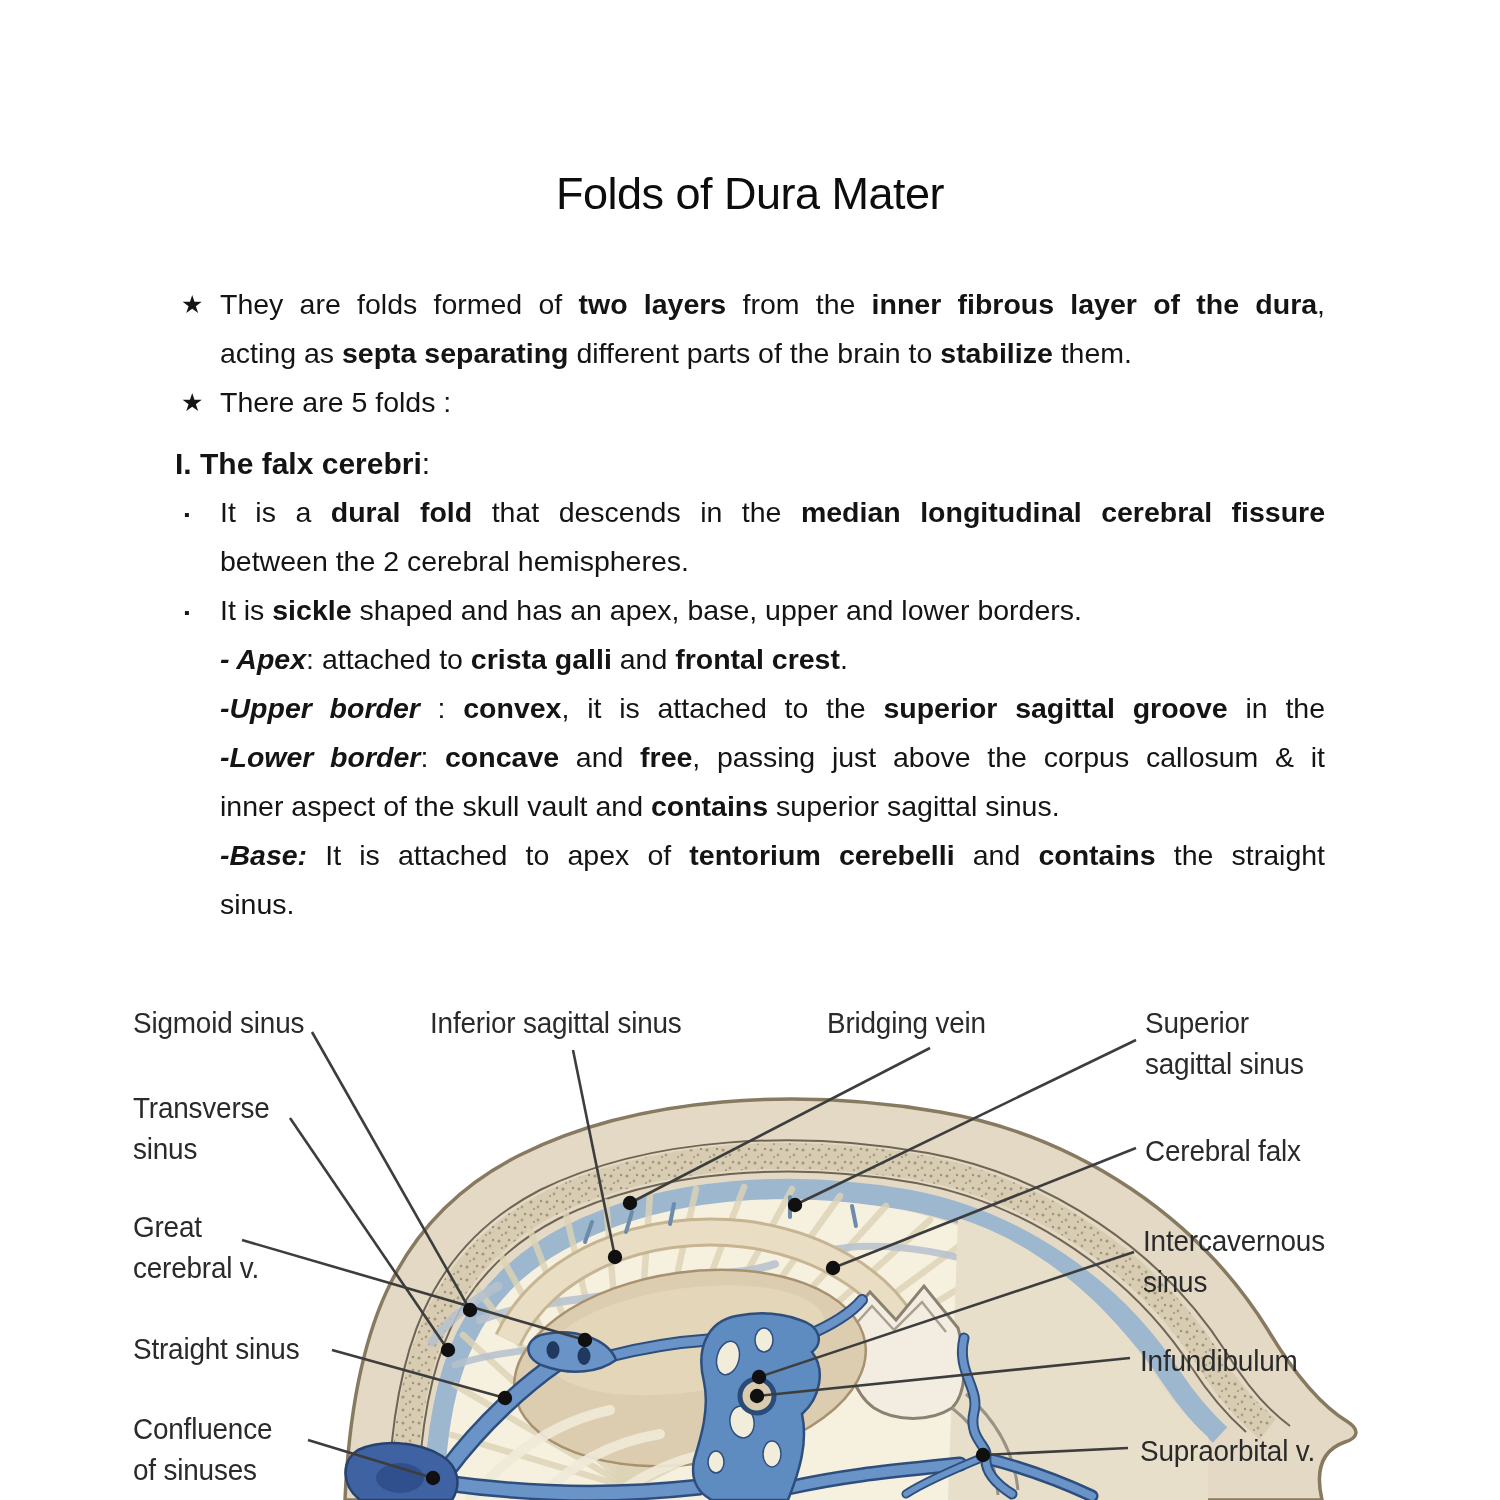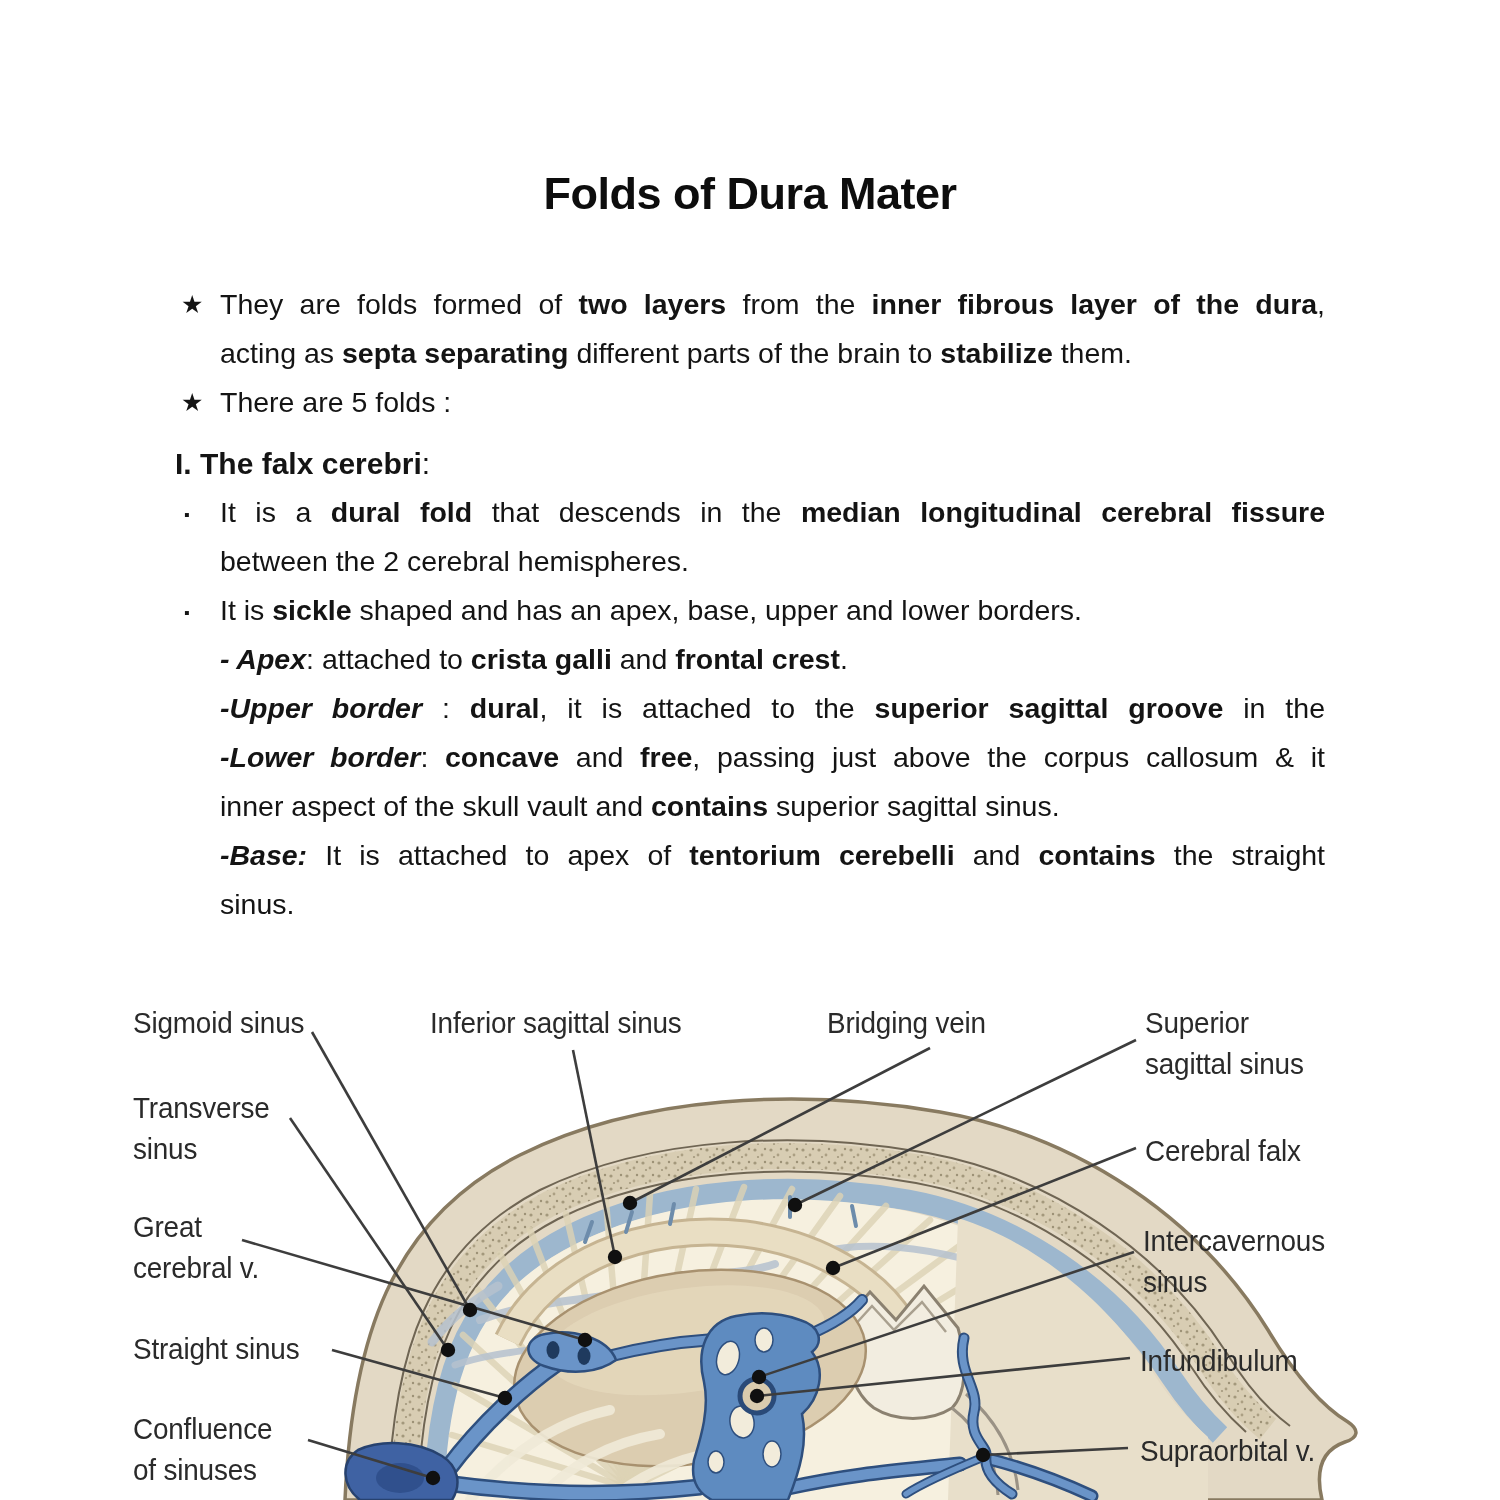--- a/index.html
+++ b/index.html
@@ -1,19 +1,19 @@
 <!DOCTYPE html>
 <html><head>
 <meta charset="utf-8">
 <style>
   html,body{margin:0;padding:0;background:#ffffff;}
   .page{position:relative;width:1500px;height:1500px;background:#fff;overflow:hidden;
         font-family:"Liberation Sans", sans-serif;color:#111;}
   .title{position:absolute;top:168px;left:0;width:100%;text-align:center;margin:0;
-         font-size:45px;font-weight:700;letter-spacing:-0.5px;color:#0d0d0d;}
+         font-size:45px;font-weight:400;letter-spacing:-0.5px;color:#0d0d0d;}
   .content{position:absolute;top:280px;left:175px;width:1150px;}
   .line{position:relative;line-height:49px;min-height:49px;font-size:28.5px;color:#141414;}
   .line .txt{display:block;}
   .line.justify .txt{text-align:justify;text-align-last:justify;}
   .line .b{font-weight:700;}
   .line .i{font-style:italic;}
   .line.heading{font-size:30px;}
   .bullet{position:absolute;top:0;}
   .bullet.star{left:6px;font-size:25px;}
   .bullet.square{left:9px;font-size:16px;top:2px;}
@@ -51,21 +51,21 @@
         <span class="txt"><span class="">between the 2 cerebral hemispheres.</span></span>
       </div>
       <div class="line" style="padding-left: 45px;">
         <span class="bullet square">▪</span>
         <span class="txt"><span class="">It is </span><span class="b ">sickle</span><span class=""> shaped and has an apex, base, upper and lower borders.</span></span>
       </div>
       <div class="line" style="padding-left: 45px;">
         <span class="txt"><span class="b i">- Apex</span><span class="">: attached to </span><span class="b ">crista galli</span><span class=""> and </span><span class="b ">frontal crest</span><span class="">.</span></span>
       </div>
       <div class="line justify" style="padding-left: 45px;">
-        <span class="txt"><span class="b i">-Upper border</span><span class=""> : </span><span class="b ">dural</span><span class="">, it is attached to the </span><span class="b ">superior sagittal groove</span><span class=""> in the</span></span>
+        <span class="txt"><span class="b i">-Upper border</span><span class=""> : </span><span class="b ">convex</span><span class="">, it is attached to the </span><span class="b ">superior sagittal groove</span><span class=""> in the</span></span>
       </div>
       <div class="line justify" style="padding-left: 45px;">
         <span class="txt"><span class="b i">-Lower border</span><span class="">: </span><span class="b ">concave</span><span class=""> and </span><span class="b ">free</span><span class="">, passing just above the corpus callosum &amp; it</span></span>
       </div>
       <div class="line" style="padding-left: 45px;">
         <span class="txt"><span class="">inner aspect of the skull vault and </span><span class="b ">contains</span><span class=""> superior sagittal sinus.</span></span>
       </div>
       <div class="line justify" style="padding-left: 45px;">
         <span class="txt"><span class="b i">-Base:</span><span class=""> It is attached to apex of </span><span class="b ">tentorium cerebelli</span><span class=""> and </span><span class="b ">contains</span><span class=""> the straight</span></span>
       </div>

